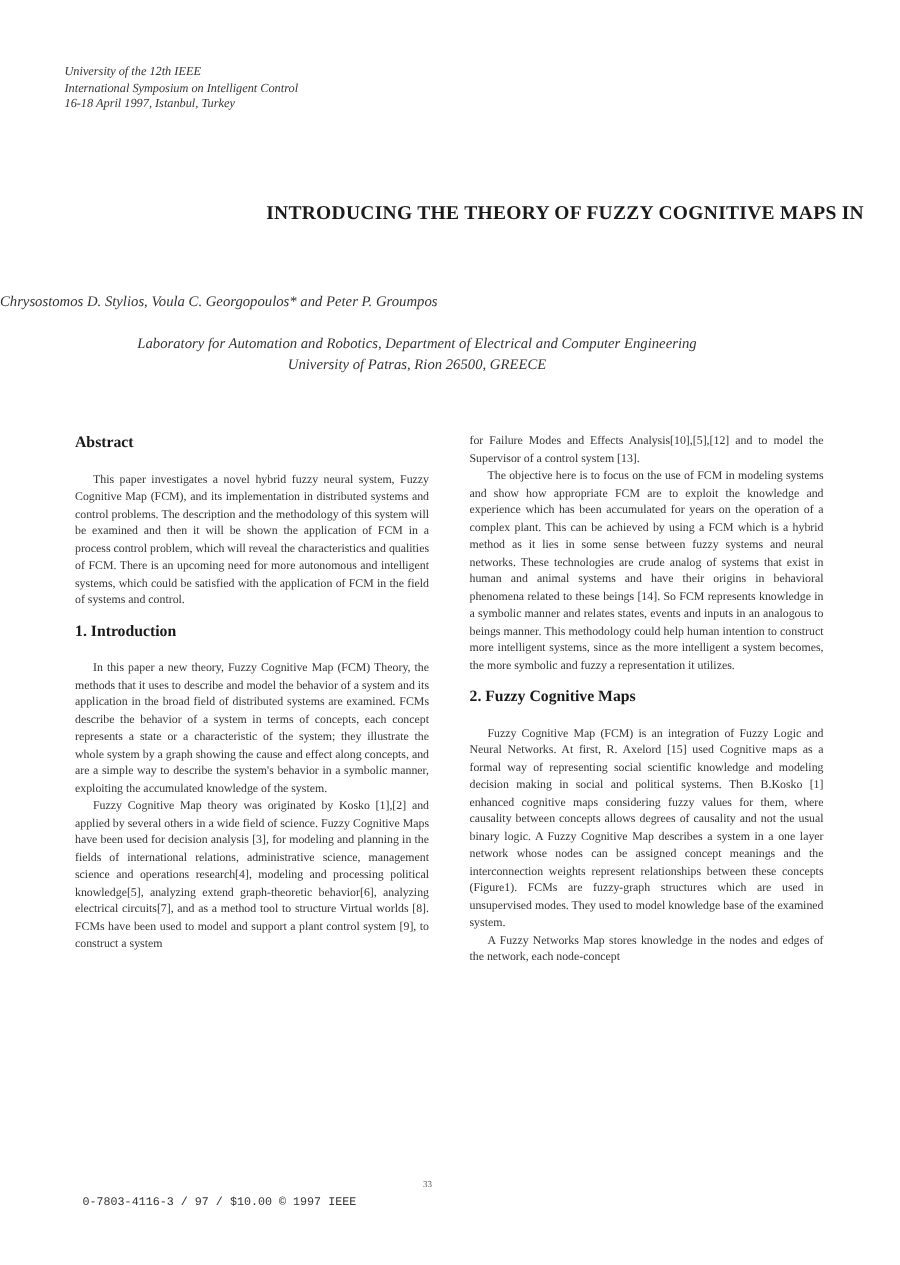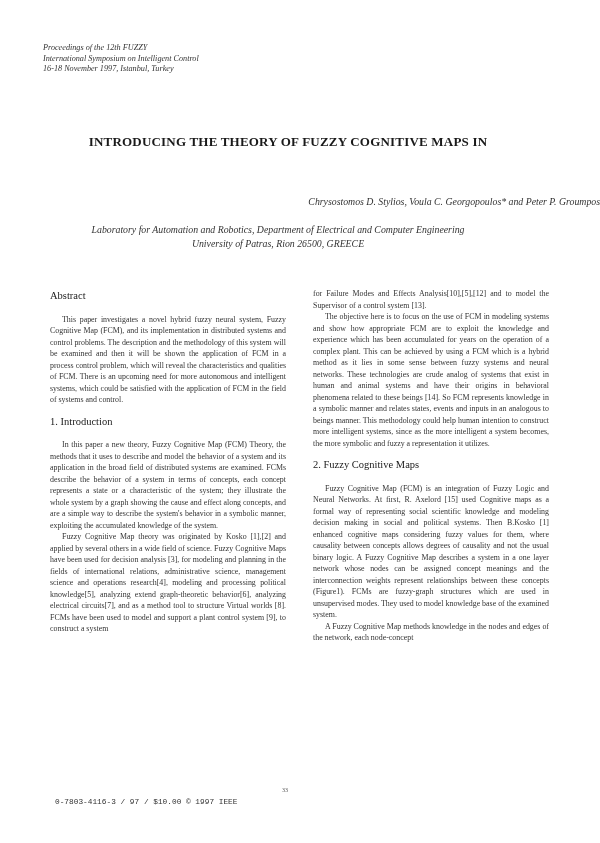--- a/index.html
+++ b/index.html
@@ -1,43 +1,43 @@
 <!DOCTYPE html>
 <html><head>
 <meta charset="utf-8">
 <style>
   html, body { margin: 0; padding: 0; background: #ffffff; }
   body { width: 600px; height: 843px; position: relative; overflow: hidden;
          font-family: "Liberation Serif", "DejaVu Serif", serif; color: #1a1a1a; }
   .proc { position: absolute; left: 43px; top: 43px; font-size: 8.2px; font-style: italic; line-height: 10.5px; color: #333; }
-  .title { position: absolute; left: 0; width: 576px; top: 133px; text-align: center;
+  .title { position: absolute; left: 0; width: 576px; top: 133px; text-align: right;
            font-weight: bold; font-size: 13px; line-height: 17px; letter-spacing: 0.2px; }
-  .authors { position: absolute; left: 0; width: 600px; top: 196px; text-align: right;
+  .authors { position: absolute; left: 0; width: 600px; top: 196px; text-align: left;
              font-style: italic; font-size: 9.8px; color: #333; }
   .affil { position: absolute; left: 0; width: 556px; top: 223px; text-align: center;
            font-style: italic; font-size: 9.8px; line-height: 13.5px; color: #333; }
   .col { position: absolute; width: 236px; font-size: 7.9px; line-height: 11.5px; color: #333; }
   .col.left { left: 50px; top: 290px; }
   .col.right { left: 313px; top: 288px; }
   .col p { margin: 0; text-align: justify; text-indent: 12px; }
   .col p.noind { text-indent: 0; }
-  .col h2 { margin: 0; font-size: 10.5px; font-weight: normal; color: #1a1a1a; }
+  .col h2 { margin: 0; font-size: 10.5px; font-weight: bold; color: #1a1a1a; }
   .h-abstract { margin: 0 0 12px 0 !important; }
   .gap-sec { height: 10px; }
   .gap-after-h { height: 12px; }
   .footer { position: absolute; left: 55px; top: 798px; font-size: 7.8px; color: #333; font-family: Liberation Mono, monospace; }
   .pagenum { position: absolute; left: 282px; top: 787px; font-size: 6px; color: #555; }
 </style>
 </head>
 <body>
 
 <div class="proc">
-  <div>Proceedings of the 12th FUZZY</div>
+  <div>University of the 12th IEEE</div>
   <div>International Symposium on Intelligent Control</div>
-  <div>16-18 November 1997, Istanbul, Turkey</div>
+  <div>16-18 April 1997, Istanbul, Turkey</div>
 </div>
 
 <div class="title">
   <div>INTRODUCING THE THEORY OF FUZZY COGNITIVE MAPS IN</div>
 </div>
 
 <div class="authors">Chrysostomos D. Stylios, Voula C. Georgopoulos* and Peter P. Groumpos</div>
 
 <div class="affil">
   <div>Laboratory for Automation and Robotics, Department of Electrical and Computer Engineering</div>
@@ -54,17 +54,17 @@
   <p>Fuzzy Cognitive Map theory was originated by Kosko [1],[2] and applied by several others in a wide field of science. Fuzzy Cognitive Maps have been used for decision analysis [3], for modeling and planning in the fields of international relations, administrative science, management science and operations research[4], modeling and processing political knowledge[5], analyzing extend graph-theoretic behavior[6], analyzing electrical circuits[7], and as a method tool to structure Virtual worlds [8]. FCMs have been used to model and support a plant control system [9], to construct a system</p>
 </div>
 
 <div class="col right">
   <p class="noind">for Failure Modes and Effects Analysis[10],[5],[12] and to model the Supervisor of a control system [13].</p>
   <p>The objective here is to focus on the use of FCM in modeling systems and show how appropriate FCM are to exploit the knowledge and experience which has been accumulated for years on the operation of a complex plant. This can be achieved by using a FCM which is a hybrid method as it lies in some sense between fuzzy systems and neural networks. These technologies are crude analog of systems that exist in human and animal systems and have their origins in behavioral phenomena related to these beings [14]. So FCM represents knowledge in a symbolic manner and relates states, events and inputs in an analogous to beings manner. This methodology could help human intention to construct more intelligent systems, since as the more intelligent a system becomes, the more symbolic and fuzzy a representation it utilizes.</p>
   <div class="gap-sec"></div>
   <h2>2.  Fuzzy Cognitive Maps</h2>
   <div class="gap-after-h"></div>
   <p>Fuzzy Cognitive Map (FCM) is an integration of Fuzzy Logic and Neural Networks. At first, R. Axelord [15] used Cognitive maps as a formal way of representing social scientific knowledge and modeling decision making in social and political systems. Then B.Kosko [1] enhanced cognitive maps considering fuzzy values for them, where causality between concepts allows degrees of causality and not the usual binary logic. A Fuzzy Cognitive Map describes a system in a one layer network whose nodes can be assigned concept meanings and the interconnection weights represent relationships between these concepts (Figure1). FCMs are fuzzy-graph structures which are used in unsupervised modes. They used to model knowledge base of the examined system.</p>
-  <p>A Fuzzy Cognitive Map methods knowledge in the nodes and edges of the network, each node-concept</p>
+  <p>A Fuzzy Networks Map stores knowledge in the nodes and edges of the network, each node-concept</p>
 </div>
 
 <div class="pagenum">33</div>
 <div class="footer">0-7803-4116-3 / 97 / $10.00 © 1997 IEEE</div>
 
 </body></html>

